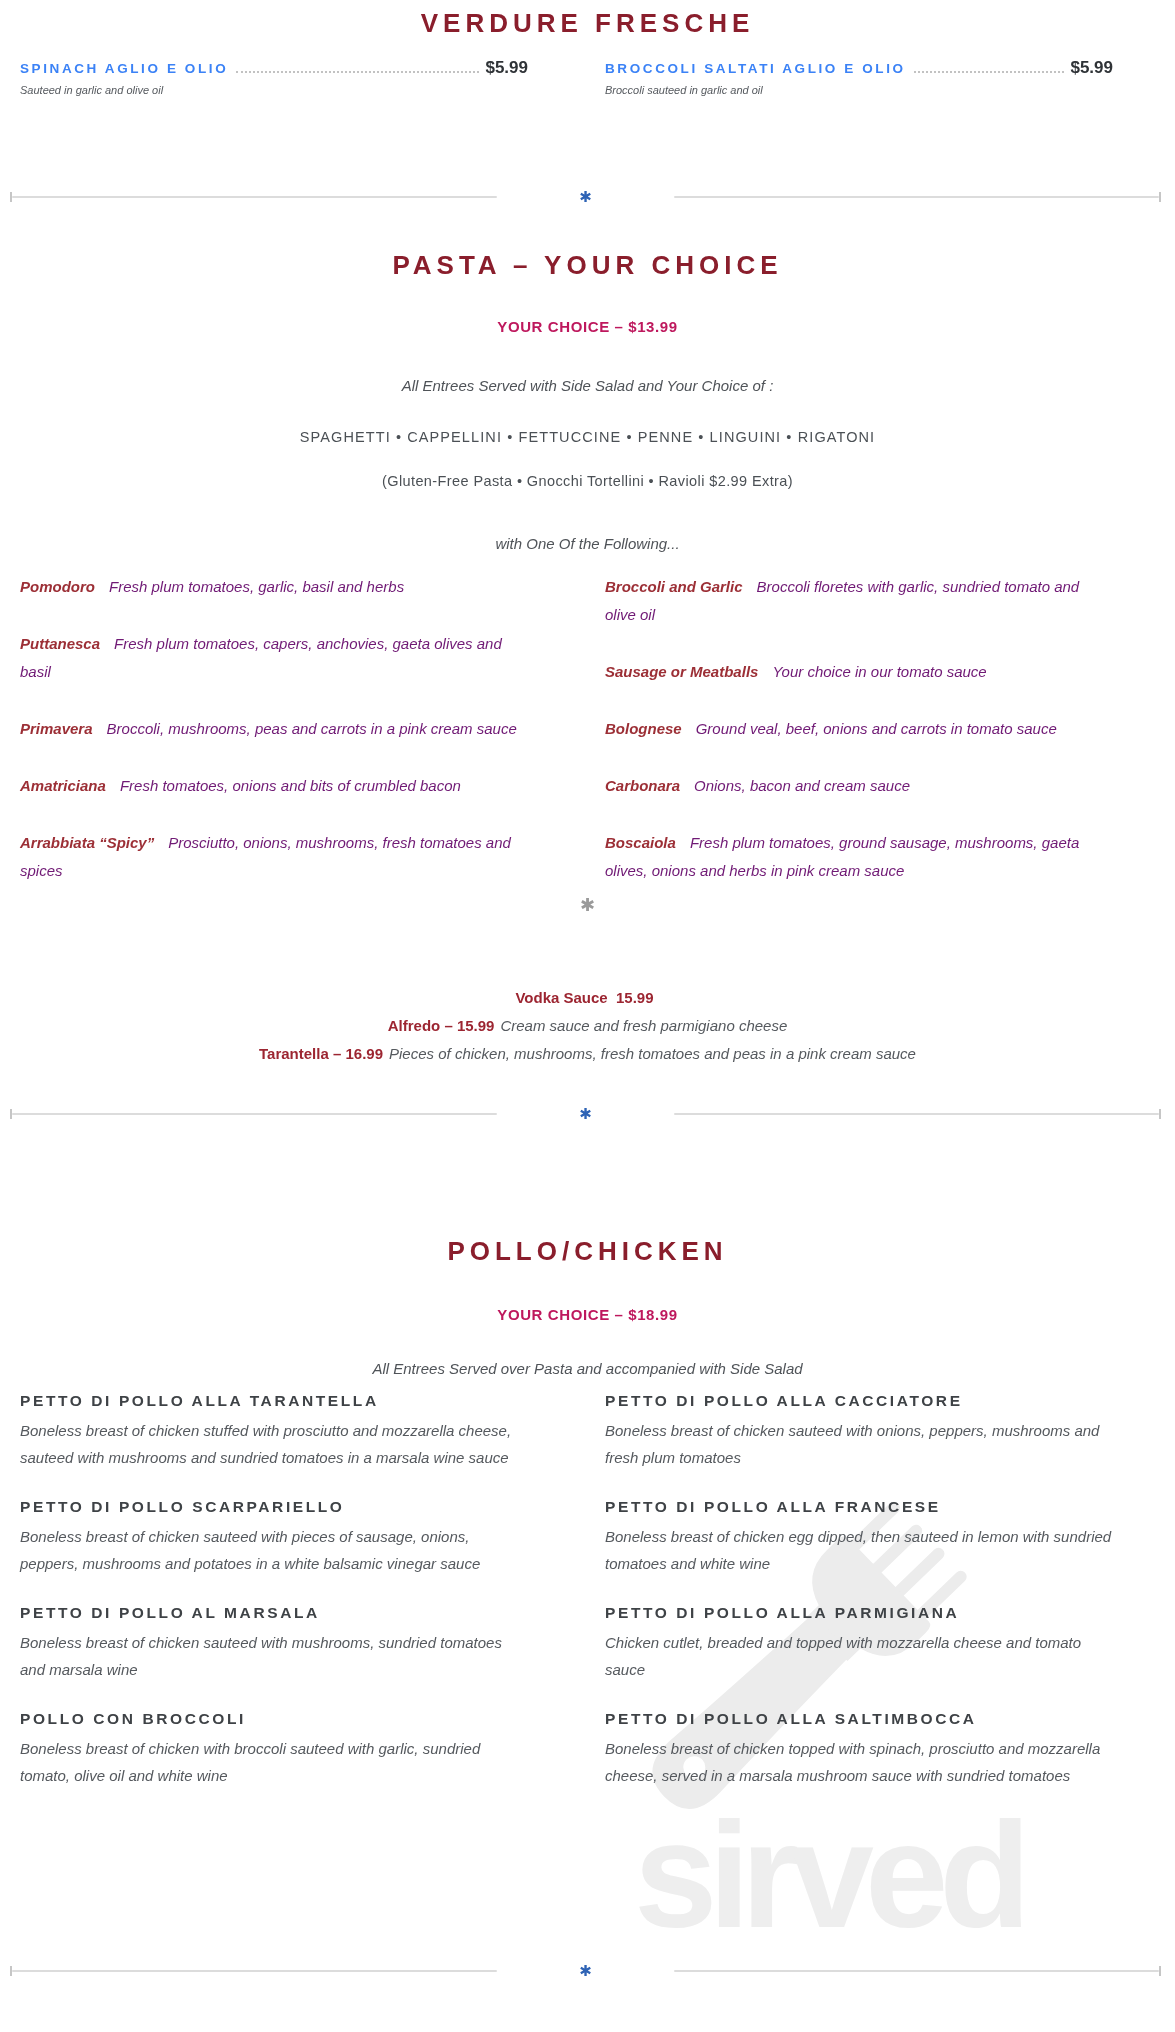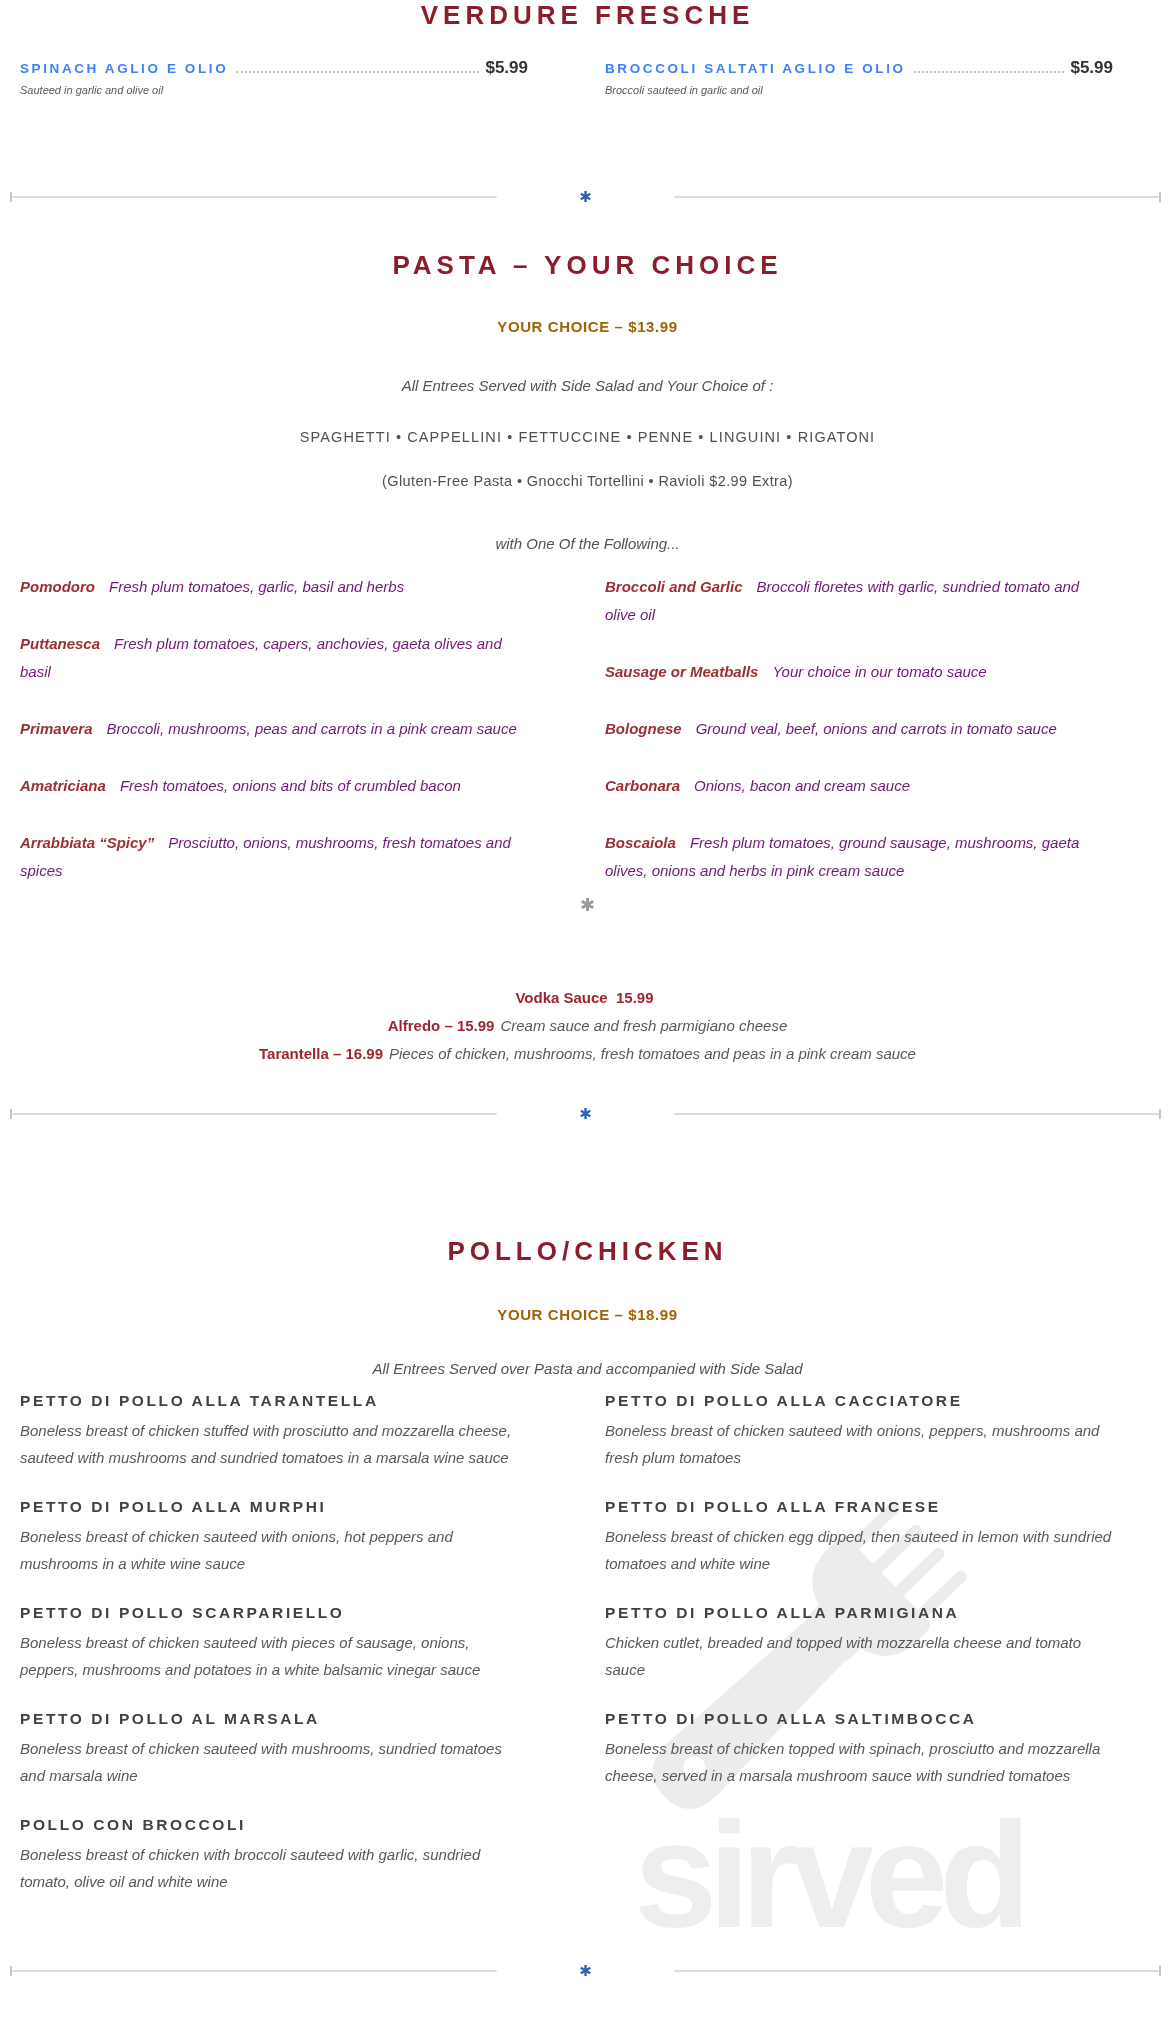--- a/index.html
+++ b/index.html
@@ -3,21 +3,21 @@
 <meta charset="utf-8">
 <style>
   html,body{margin:0;padding:0;background:#ffffff;}
   .page{position:relative;width:1175px;height:2032px;background:#ffffff;overflow:hidden;
         font-family:"Liberation Sans",sans-serif;}
   .abs{position:absolute;}
   .center{left:0;right:0;text-align:center;}
   .z1{z-index:1;}
 
   .sec-title{font-size:26px;font-weight:bold;letter-spacing:5px;color:#8a1e2c;margin:0;}
-  .price-line{font-size:15px;font-weight:bold;letter-spacing:.6px;color:#a16207;}
+  .price-line{font-size:15px;font-weight:bold;letter-spacing:.6px;color:#be185d;}
   .note{font-style:italic;font-size:15px;color:#4f5358;}
   .types{font-size:14.5px;letter-spacing:1.1px;color:#4b5055;}
   .extra{font-size:14.5px;letter-spacing:.4px;color:#4b5055;}
 
   .cols{left:20px;width:1093px;display:flex;gap:77px;}
   .col{width:508px;}
 
   .price-row{display:flex;align-items:baseline;}
   .iname{font-size:13.5px;letter-spacing:2.6px;font-weight:600;color:#3b82f6;white-space:nowrap;}
   .leader{flex:1;border-bottom:2px dotted #c2c2c2;margin:0 6px 4px 8px;}
@@ -56,21 +56,21 @@
       <rect x="58" y="0" width="12" height="84" rx="6"></rect>
       <rect x="90" y="0" width="12" height="84" rx="6"></rect>
       <rect x="122" y="0" width="12" height="78" rx="6"></rect>
       <path d="M22 60 h116 q6 0 6 10 v14 q0 34 -34 44 l0 18 h-60 l0 -18 q-34 -10 -34 -44 v-14 q0 -10 6 -10 z"></path>
       <path d="M52 138 h56 q4 120 8 190 q2 44 -36 44 q-38 0 -36 -44 q4 -70 8 -190 z"></path>
       <circle cx="80" cy="330" r="11" fill="#ffffff"></circle>
     </g>
   </svg>
   <div class="abs wm-text" style="left:634px;top:1800px;">sirved</div>
 
-  <h1 class="abs center sec-title z1" style="top:0;text-align:center;">VERDURE FRESCHE</h1>
+  <h1 class="abs center sec-title z1" style="top:8px;text-align:center;">VERDURE FRESCHE</h1>
 
   <div class="abs cols z1" style="top:58px;">
     <div class="col">
       <div class="price-row">
         <span class="iname">SPINACH AGLIO E OLIO</span>
         <span class="leader"></span>
         <span class="iprice">$5.99</span>
       </div>
       <div class="idesc">Sauteed in garlic and olive oil</div>
     </div>
@@ -162,24 +162,20 @@
   <div class="abs center price-line z1" style="top:1306px;">YOUR CHOICE – $18.99</div>
   <div class="abs center note z1" style="top:1360px;">All Entrees Served over Pasta and accompanied with Side Salad</div>
 
   <div class="abs cols z1" style="top:1392px;">
     <div class="col">
       <div class="citem">
         <h2 class="ctitle">PETTO DI POLLO ALLA TARANTELLA</h2>
         <div class="cdesc">Boneless breast of chicken stuffed with prosciutto and mozzarella cheese, sauteed with mushrooms and sundried tomatoes in a marsala wine sauce</div>
       </div>
       <div class="citem">
-        <h2 class="ctitle">PETTO DI POLLO ALLA MURPHI</h2>
-        <div class="cdesc">Boneless breast of chicken sauteed with onions, hot peppers and mushrooms in a white wine sauce</div>
-      </div>
-      <div class="citem">
         <h2 class="ctitle">PETTO DI POLLO SCARPARIELLO</h2>
         <div class="cdesc">Boneless breast of chicken sauteed with pieces of sausage, onions, peppers, mushrooms and potatoes in a white balsamic vinegar sauce</div>
       </div>
       <div class="citem">
         <h2 class="ctitle">PETTO DI POLLO AL MARSALA</h2>
         <div class="cdesc">Boneless breast of chicken sauteed with mushrooms, sundried tomatoes and marsala wine</div>
       </div>
       <div class="citem">
         <h2 class="ctitle">POLLO CON BROCCOLI</h2>
         <div class="cdesc">Boneless breast of chicken with broccoli sauteed with garlic, sundried tomato, olive oil and white wine</div>

